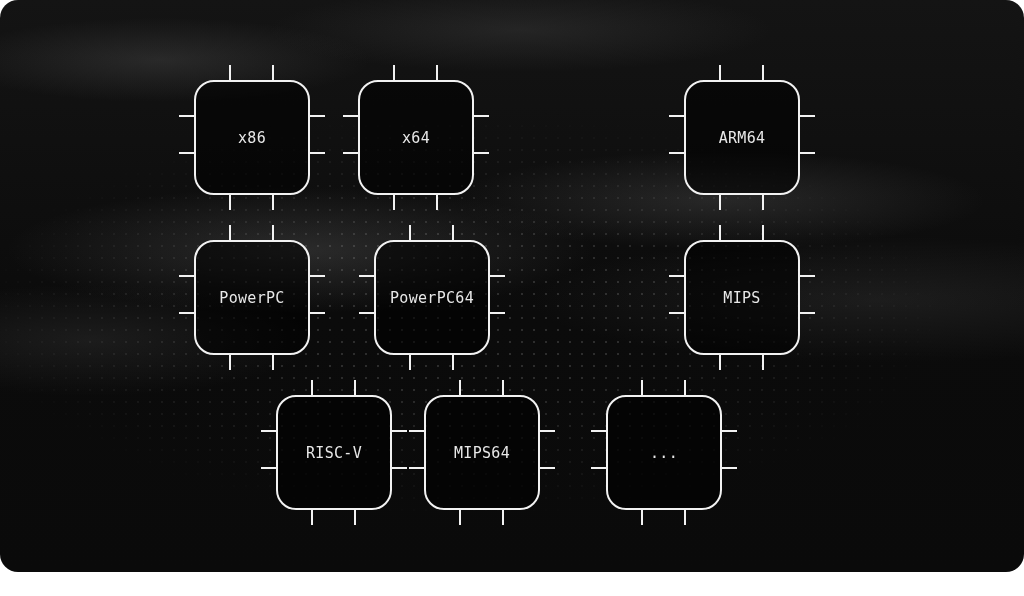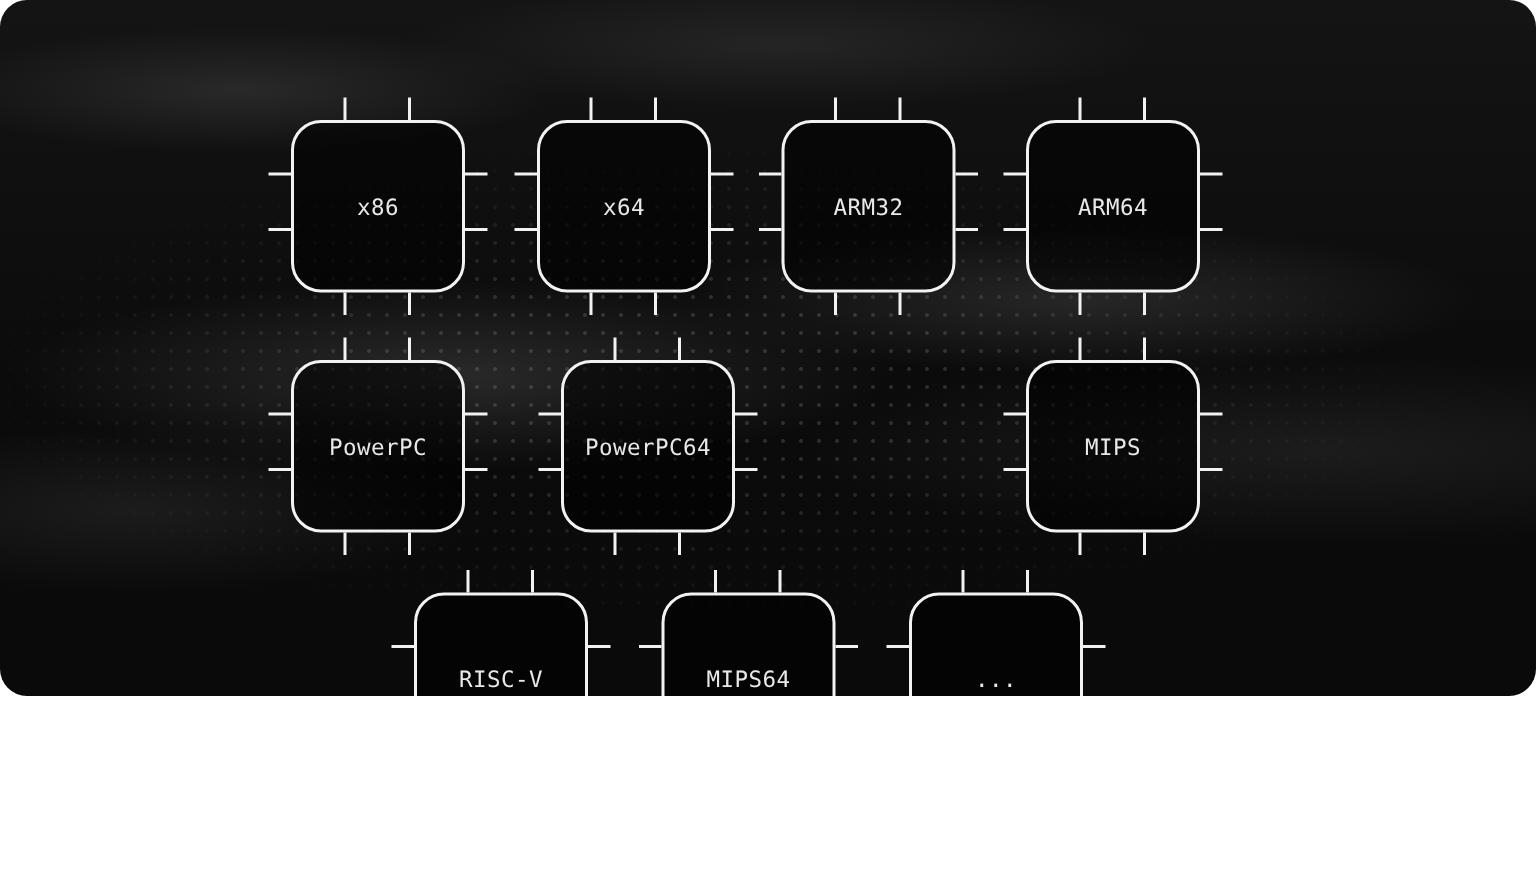--- a/index.html
+++ b/index.html
@@ -1,18 +1,18 @@
 <!DOCTYPE html>
 <html><head>
   <meta charset="utf-8">
   <style>
     html, body { margin: 0; padding: 0; background: #ffffff; }
     body { width: 1024px; height: 596px; overflow: hidden; position: relative; }
     .card {
-      position: absolute; left: 0; top: 0; width: 1024px; height: 464px;
+      position: absolute; left: 0; top: 0; width: 1024px; height: 572px;
       border-radius: 18px; overflow: hidden;
       background:
         radial-gradient(ellipse 420px 90px at 300px 250px, rgba(120,120,120,0.28), rgba(0,0,0,0) 70%),
         radial-gradient(ellipse 380px 70px at 720px 200px, rgba(130,130,130,0.22), rgba(0,0,0,0) 70%),
         radial-gradient(ellipse 300px 60px at 160px 60px, rgba(110,110,110,0.25), rgba(0,0,0,0) 70%),
         radial-gradient(ellipse 500px 90px at 880px 300px, rgba(90,90,90,0.22), rgba(0,0,0,0) 70%),
         radial-gradient(ellipse 360px 60px at 520px 30px, rgba(100,100,100,0.22), rgba(0,0,0,0) 70%),
         radial-gradient(ellipse 320px 80px at 90px 340px, rgba(80,80,80,0.25), rgba(0,0,0,0) 70%),
         linear-gradient(180deg, #141414 0%, #0b0b0b 55%, #0a0a0a 100%);
     }
@@ -75,33 +75,20 @@
       <span class="pin v b2"></span>
     <span class="pin h l1"></span>
       <span class="pin h l2"></span>
     <span class="pin h r1"></span>
       <span class="pin h r2"></span>
     <div class="box">
         <span class="label">x64</span>
       </div>
   </div>
 
-  <div class="chip" style="left:521px;top:80px;">
-    <span class="pin v t1"></span>
-      <span class="pin v t2"></span>
-    <span class="pin v b1"></span>
-      <span class="pin v b2"></span>
-    <span class="pin h l1"></span>
-      <span class="pin h l2"></span>
-    <span class="pin h r1"></span>
-      <span class="pin h r2"></span>
-    <div class="box">
-        <span class="label">ARM32</span>
-      </div>
-  </div>
 
   <div class="chip" style="left:684px;top:80px;">
     <span class="pin v t1"></span>
       <span class="pin v t2"></span>
     <span class="pin v b1"></span>
       <span class="pin v b2"></span>
     <span class="pin h l1"></span>
       <span class="pin h l2"></span>
     <span class="pin h r1"></span>
       <span class="pin h r2"></span>
@@ -160,21 +147,21 @@
       <span class="pin v b2"></span>
     <span class="pin h l1"></span>
       <span class="pin h l2"></span>
     <span class="pin h r1"></span>
       <span class="pin h r2"></span>
     <div class="box">
         <span class="label">MIPS</span>
       </div>
   </div>
 
-  <div class="chip" style="left:441px;top:395px;">
+  <div class="chip" style="left:424px;top:395px;">
     <span class="pin v t1"></span>
       <span class="pin v t2"></span>
     <span class="pin v b1"></span>
       <span class="pin v b2"></span>
     <span class="pin h l1"></span>
       <span class="pin h l2"></span>
     <span class="pin h r1"></span>
       <span class="pin h r2"></span>
     <div class="box">
         <span class="label">MIPS64</span>

